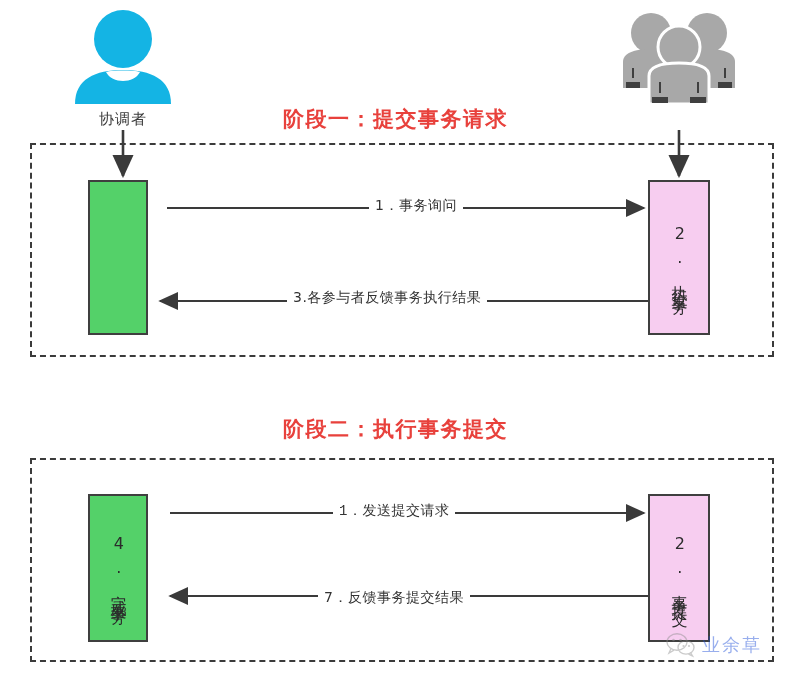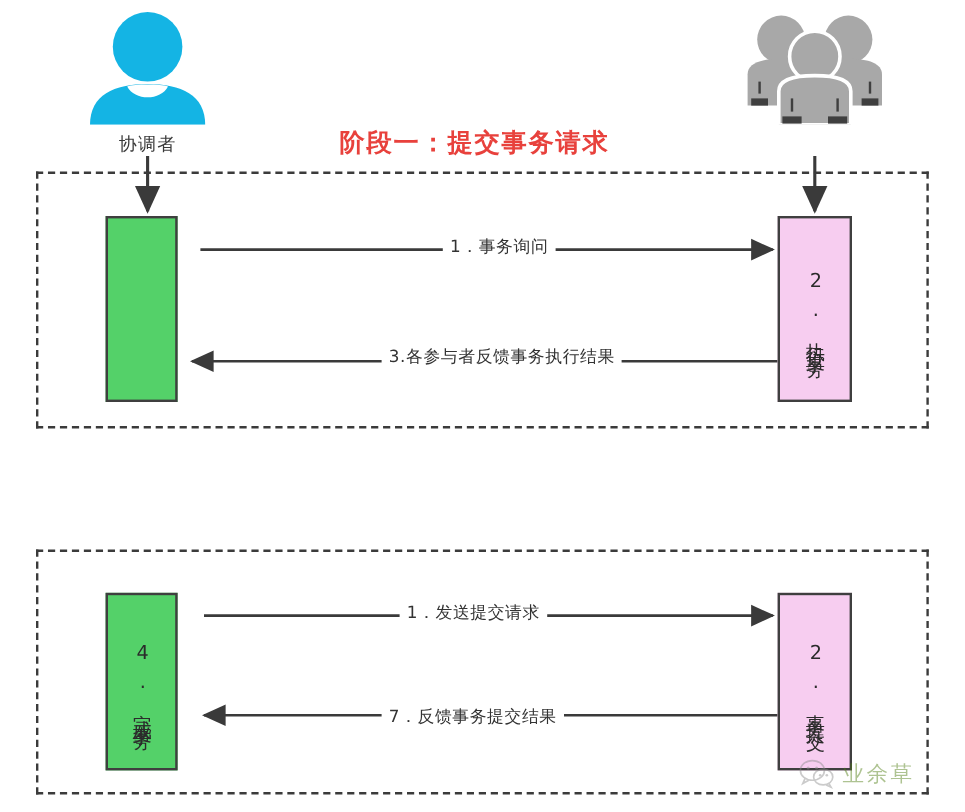--- a/index.html
+++ b/index.html
@@ -89,37 +89,37 @@
     position: absolute;
     font-size: 14px;
     color: #333333;
     background: #ffffff;
     padding: 0 6px;
     white-space: nowrap;
     letter-spacing: 0.5px;
     font-family: "DejaVu Sans", sans-serif;
   }
   #p1-msg1 { left: 330px; top: 193px; margin-left: 39px; }
-  #p1-msg2 { left: 287px; top: 285px; margin-left: 31px; }
-  #p2-msg1 { left: 333px; top: 498px; }
+  #p1-msg2 { left: 287px; top: 285px; }
+  #p2-msg1 { left: 333px; top: 498px; font-family: Liberation Mono, monospace; }
   #p2-msg2 { left: 318px; top: 585px; }
 
   
   #watermark {
     position: absolute;
     left: 666px;
     top: 628px;
     display: flex;
     align-items: center;
     gap: 6px;
     opacity: 0.45;
   }
   #watermark-text {
     font-size: 18px;
-    color: #4d7c0f;
+    color: #1d4ed8;
     letter-spacing: 2px;
     font-family: "DejaVu Sans", sans-serif;
   }
 </style>
 </head>
 <body>
 
 <div id="canvas">
 
   <svg width="804" height="677" style="position:absolute;left:0;top:0;">
@@ -181,20 +181,21 @@
 
   <div class="phase-title" id="phase1-title">阶段一：提交事务请求</div>
   <div class="phase-box" id="phase1-box"></div>
 
   <div class="proc-box proc-green proc-blank" id="p1-coordinator-box"></div>
   <div class="proc-box proc-pink" id="p1-participant-box">2.执行事务</div>
 
   <div class="msg-label" id="p1-msg1">1．事务询问</div>
   <div class="msg-label" id="p1-msg2">3.各参与者反馈事务执行结果</div>
 
+  <div class="phase-title" id="phase2-title">阶段二：执行事务提交</div>
   <div class="phase-box" id="phase2-box"></div>
 
   <div class="proc-box proc-green" id="p2-coordinator-box">4.完成事务</div>
   <div class="proc-box proc-pink" id="p2-participant-box">2.事务提交</div>
 
   <div class="msg-label" id="p2-msg1">1．发送提交请求</div>
   <div class="msg-label" id="p2-msg2">7．反馈事务提交结果</div>
 
   <div id="watermark">
     <svg width="30" height="26" viewBox="0 0 30 26">

